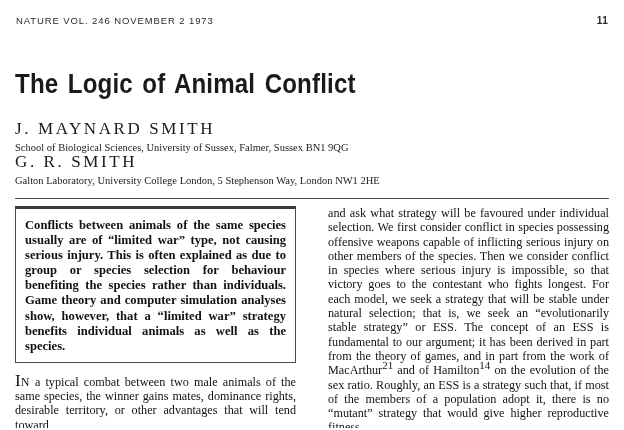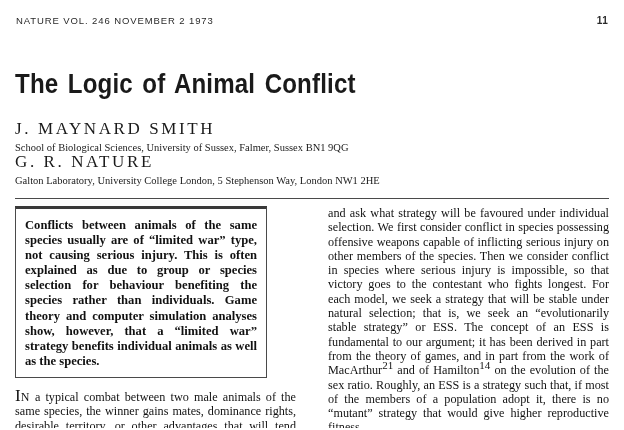--- a/index.html
+++ b/index.html
@@ -108,21 +108,21 @@
   }
   .col-left  { left: 15px; }
   .col-right { left: 328px; }
 
   
   .abstract-box {
     border: 1px solid #4a4a4a;
     border-top: 3px solid #3a3a3a;
     box-sizing: border-box;
     padding: 9px 9px 8px 9px;
-    width: 252px;
+    width: 281px;
   }
   .abstract-text {
     font-family: "Liberation Serif", "DejaVu Serif", serif;
     font-weight: bold;
     font-size: 12.6px;
     line-height: 15.1px;
     text-align: justify;
     text-justify: inter-word;
     color: #111111;
     margin: 0;
@@ -175,21 +175,21 @@
   </div>
 
   <h1 class="article-title">The Logic of Animal Conflict</h1>
 
   <div class="author-block first">
     <div class="author-name">J. MAYNARD SMITH</div>
     <div class="author-affil">School of Biological Sciences, University of Sussex, Falmer, Sussex BN1 9QG</div>
   </div>
 
   <div class="author-block second">
-    <div class="author-name">G. R. NATURE</div>
+    <div class="author-name">G. R. SMITH</div>
     <div class="author-affil">Galton Laboratory, University College London, 5 Stephenson Way, London NW1 2HE</div>
   </div>
 
   <div class="rule-full"></div>
 
   <div class="col col-left">
 
     <div class="abstract-box">
       <p class="abstract-text">Conflicts between animals of the same species usually are of “limited war” type, not causing serious injury. This is often explained as due to group or species selection for behaviour benefiting the species rather than individuals. Game theory and computer simulation analyses show, however, that a “limited war” strategy benefits individual animals as well as the species.</p>
     </div>

